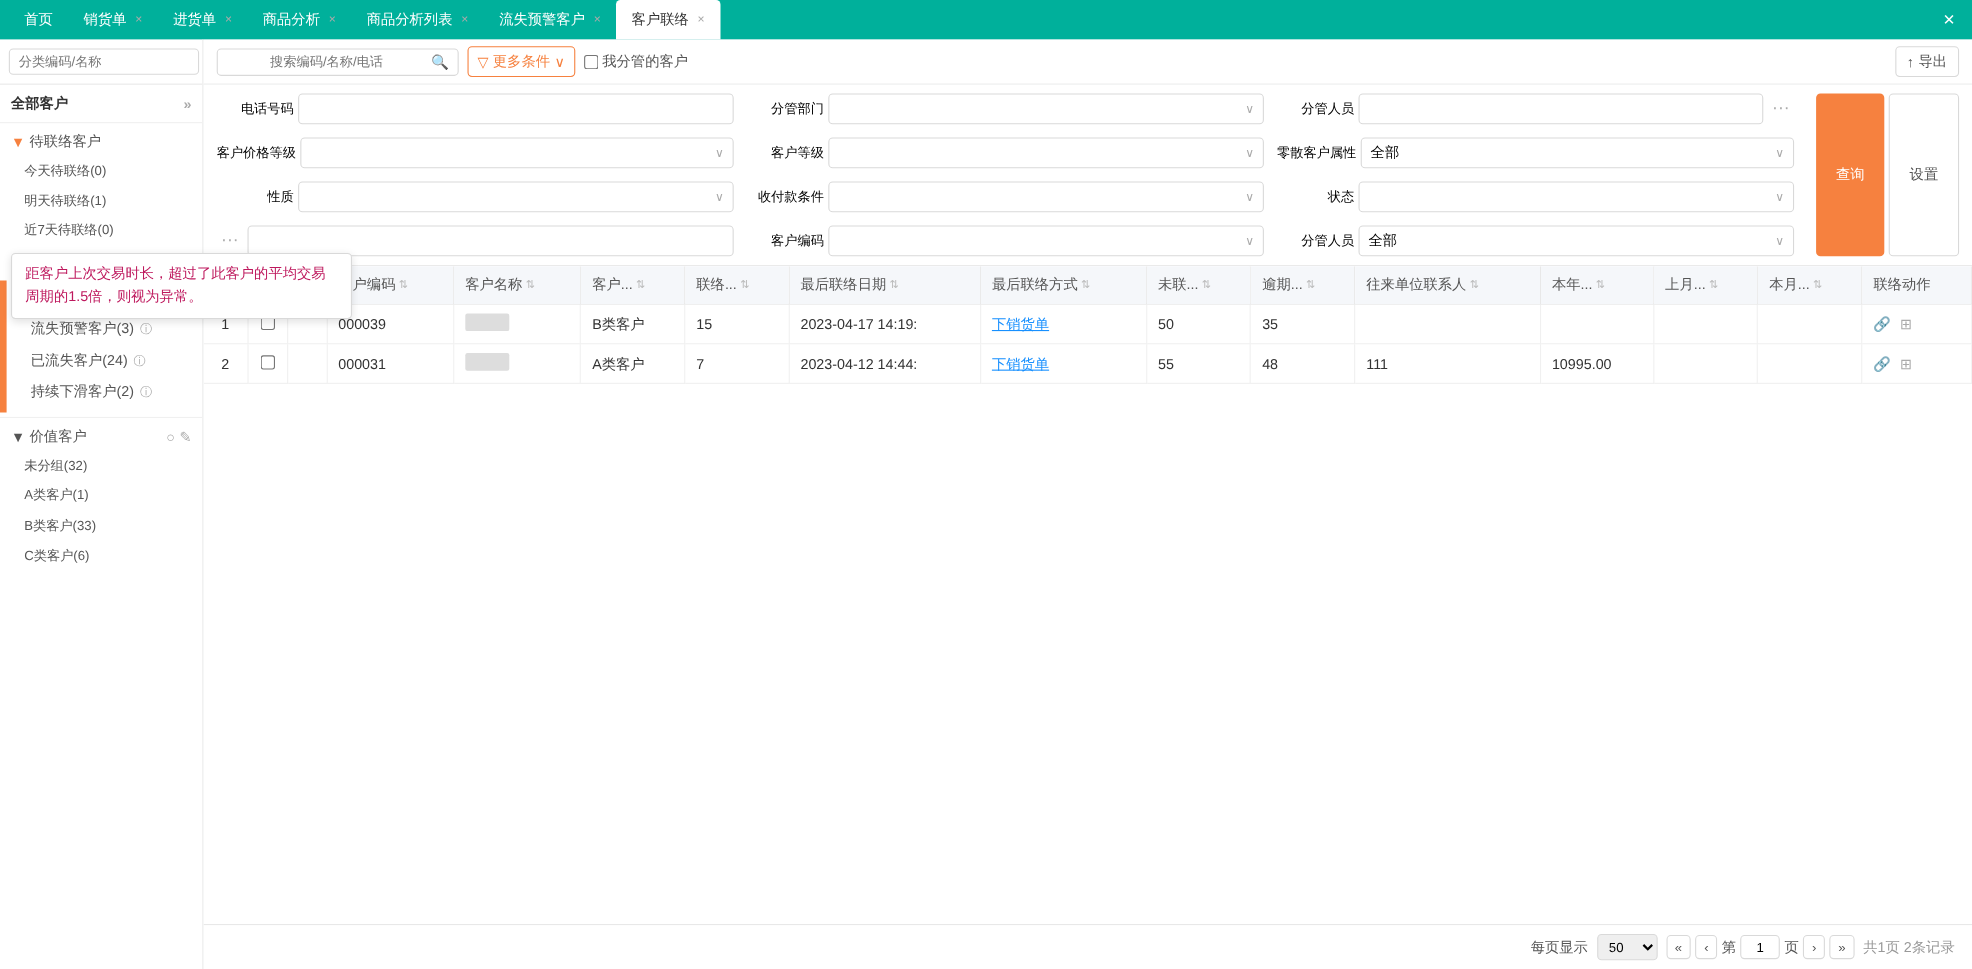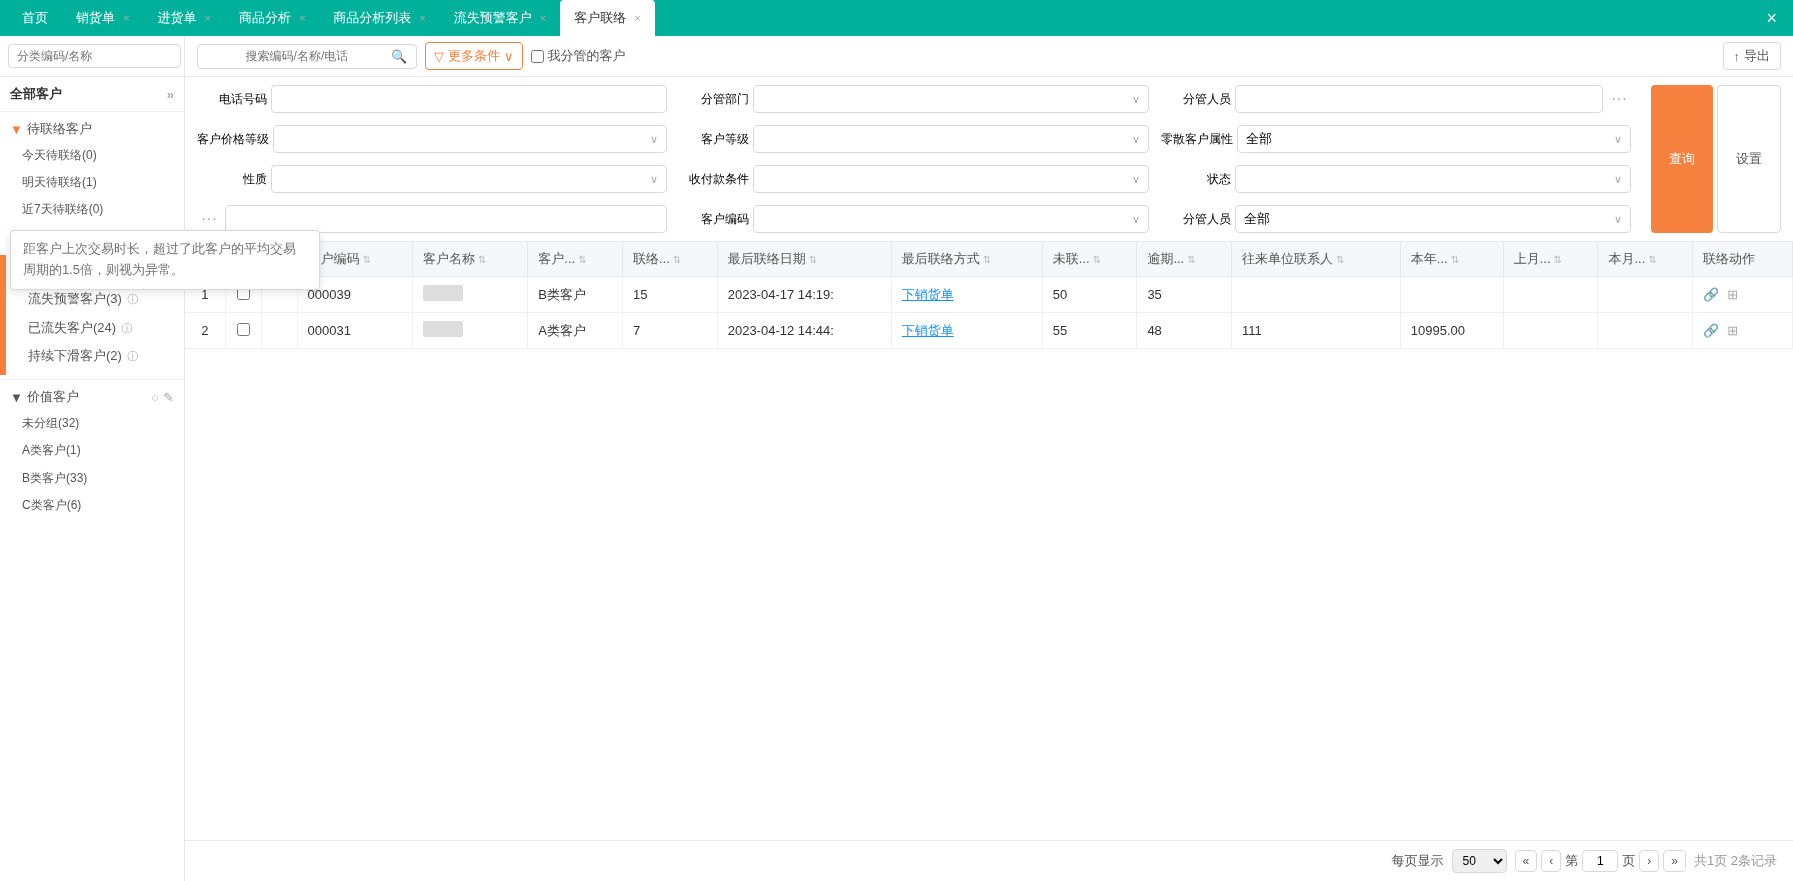--- a/index.html
+++ b/index.html
@@ -65,21 +65,21 @@
     }
     .sidebar-group-header.active-group { color: #f6813f; font-weight: bold; }
     .sidebar-divider { height: 1px; background: #f0f0f0; margin: 4px 0; }
 
     
     .tooltip-box {
       position: absolute;
       top: 230px; left: 10px; z-index: 100;
       background: #fff; border: 1px solid #d9d9d9;
       border-radius: 4px; padding: 8px 12px;
-      font-size: 12px; color: #737373;
+      font-size: 12px; color: #be185d;
       box-shadow: 0 2px 8px rgba(0,0,0,0.12);
       max-width: 310px; line-height: 1.6;
     }
 
     
     .content-area {
       flex: 1; display: flex; flex-direction: column;
       overflow: hidden; background: #f5f7fa;
     }
 

